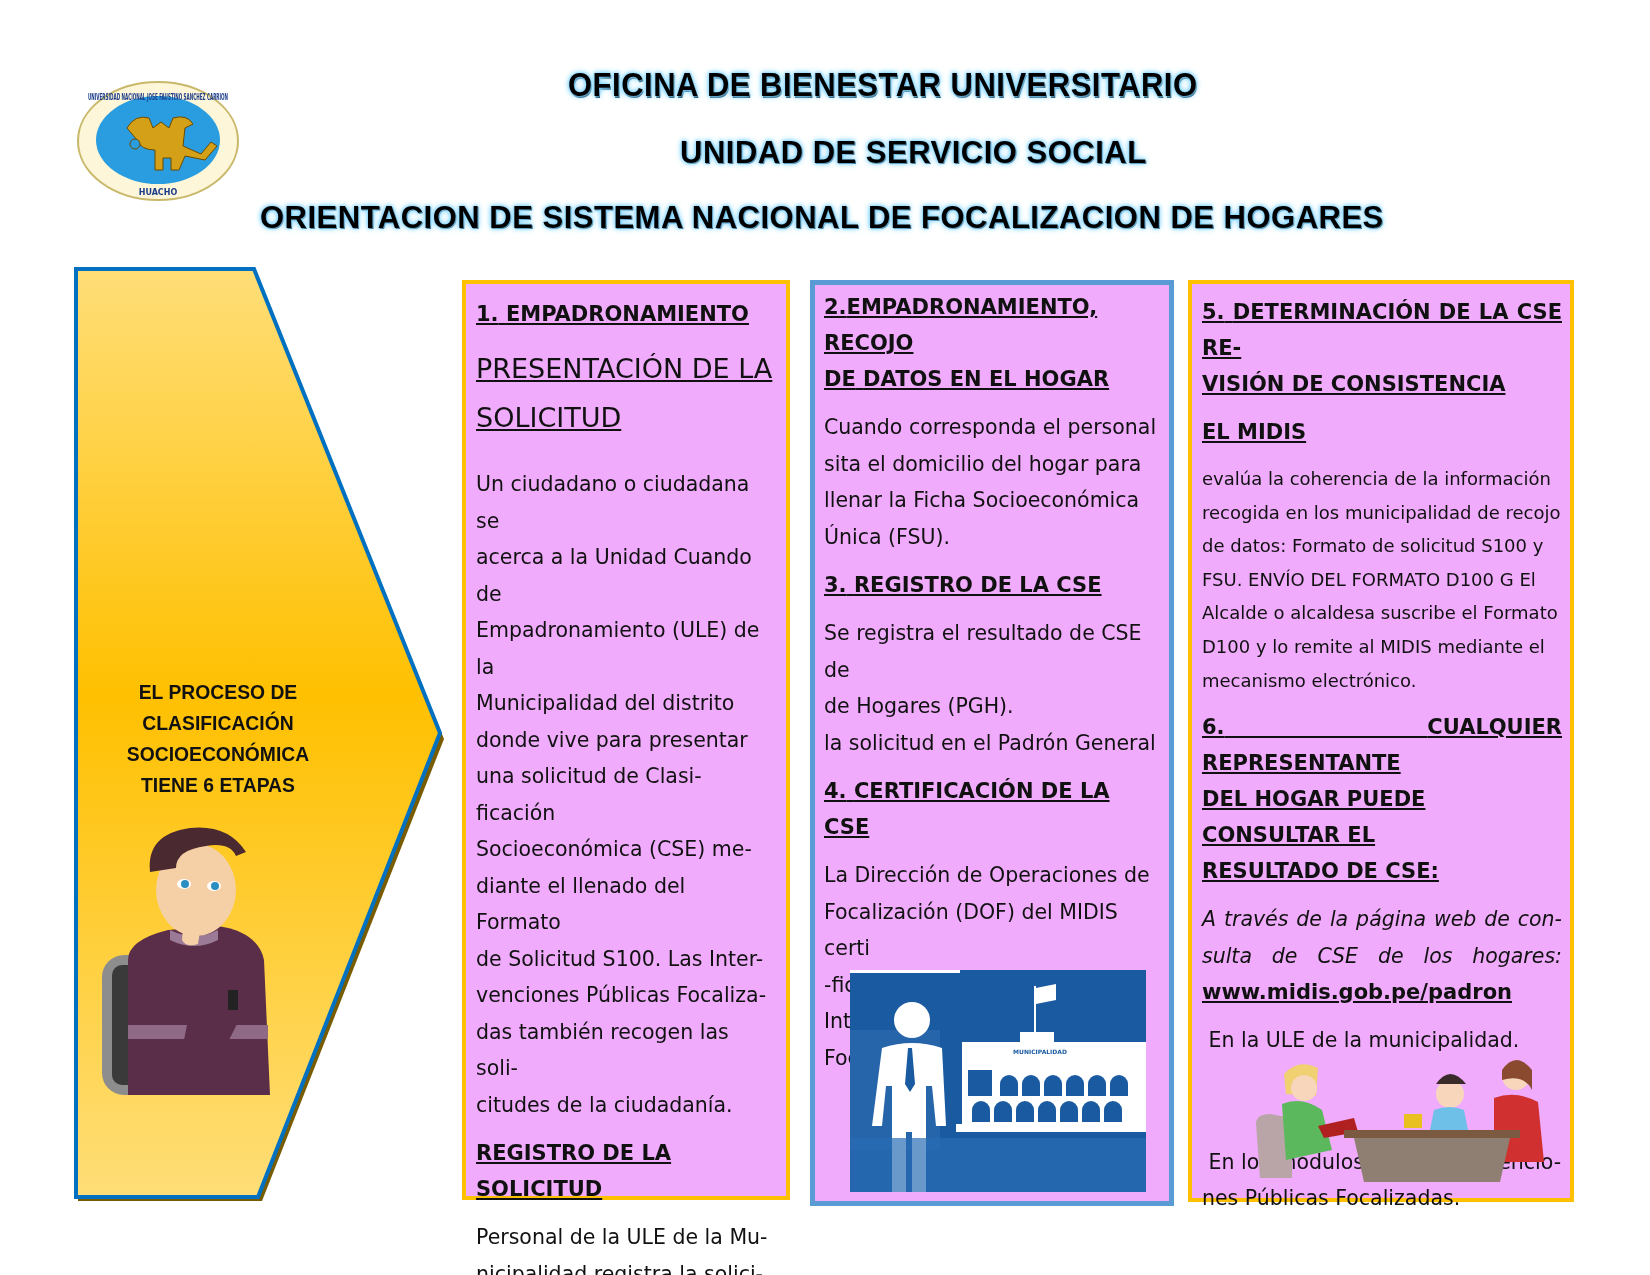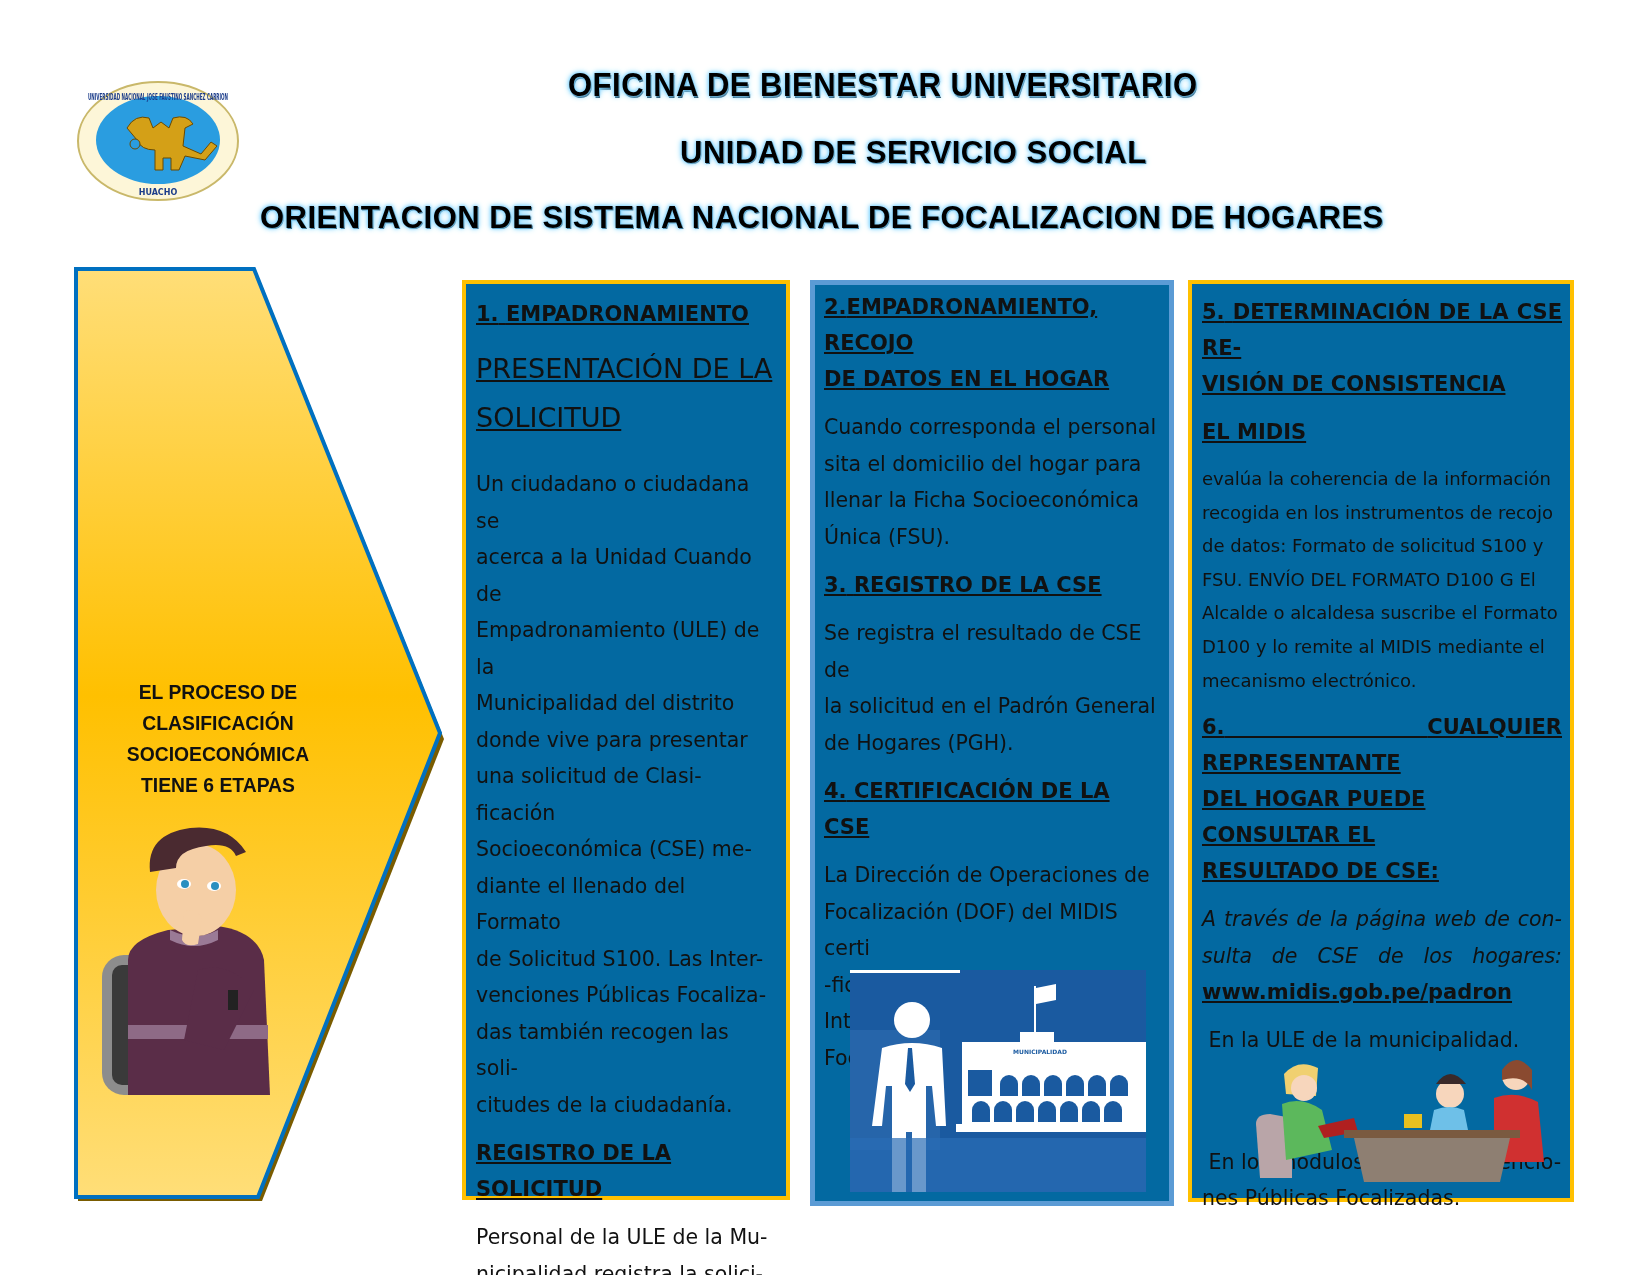--- a/index.html
+++ b/index.html
@@ -12,21 +12,21 @@
   .t1 { top:68px; left:568px; font-size:31px; transform:scaleY(1.05); }
   .t2 { top:135px; left:680px; font-size:31px; }
   .t3 { top:200px; left:260px; font-size:31px; }
 
   
   .arrow-panel { position:absolute; left:74px; top:265px; width:372px; height:940px; }
   .arrow-text { position:absolute; left:100px; top:676px; width:236px; text-align:center; font-weight:bold; font-size:21px; line-height:31px; color:#111; transform:scaleX(0.92); }
   .student { position:absolute; left:98px; top:820px; width:190px; height:290px; }
 
   
-  .col { position:absolute; background:#0369a1; box-sizing:border-box; font-family:"DejaVu Sans", sans-serif; color:#111; }
+  .col { position:absolute; background:#f0abfc; box-sizing:border-box; font-family:"DejaVu Sans", sans-serif; color:#111; }
   .col1 { left:462px; top:280px; width:328px; height:920px; border:4px solid #ffc000; padding:12px 10px 0 10px; }
   .col2 { left:810px; top:280px; width:364px; height:926px; border:5px solid #5b9bd5; padding:4px 8px 0 9px; }
   .col3 { left:1188px; top:280px; width:386px; height:922px; border:4px solid #ffc000; padding:10px 8px 16px 10px; }
 
   .col p { margin:0; }
   .h { font-weight:bold; text-decoration:underline; font-size:21px; line-height:36px; }
   .hu { font-weight:normal; text-decoration:underline; font-size:27px; line-height:49px; }
   .num { font-weight:bold; text-decoration:none; }
   .b { font-size:20.5px; line-height:36.5px;margin-top:24px; }
   .bs { font-size:18px; line-height:33.6px; text-align:justify; }
@@ -123,22 +123,22 @@
   <p class="h"><span>DE</span> <span>DATOS EN EL HOGAR</span></p>
   <div class="b just gap">
     <div>Cuando corresponda el personal</div>
       <div>sita el domicilio del hogar para</div>
     <div>llenar la Ficha Socioeconómica</div>
       <div>Única (FSU).</div>
   </div>
   <p class="h gap"><span class="num">3.</span> <span>REGISTRO DE LA CSE</span></p>
   <div class="b gap">
     <div>Se registra el resultado de CSE de</div>
+      <div>de Hogares (PGH).</div>
       <div>la solicitud en el Padrón General</div>
-      <div>de Hogares (PGH).</div>
   </div>
   <p class="h gap"><span class="num">4.</span> <span>CERTIFICACIÓN DE LA CSE</span></p>
   <div class="b gap">
     <div>La Dirección de Operaciones de</div>
       <div>Focalización (DOF) del MIDIS certi</div>
       <div>-fica la CSE del hogar ante   las</div>
     <div>Intervenciones Públicas Focaliza-</div>
   </div>
 
   <svg class="muni-img" viewBox="0 0 296 222">
@@ -174,21 +174,21 @@
     <rect x="0" y="168" width="296" height="54" fill="#2a6cb5" opacity="0.7"></rect>
   </svg>
 </div>
 
 <div class="col col3">
   <p class="h just"><span class="num">5.</span> <span>DETERMINACIÓN DE LA CSE RE-</span></p>
   <p class="h">VISIÓN DE CONSISTENCIA</p>
   <p class="h gap">EL MIDIS</p>
   <div class="bs gap">
     <div>evalúa la coherencia de la información</div>
-      <div>recogida en los instrumentos de recojo</div>
+      <div>recogida en los municipalidad de recojo</div>
       <div>de datos: Formato de solicitud S100 y</div>
     <div>FSU. ENVÍO DEL FORMATO D100 G El</div>
       <div>Alcalde o alcaldesa suscribe el Formato</div>
       <div>D100 y lo remite al MIDIS mediante el</div>
     <div>mecanismo electrónico.</div>
   </div>
   <p class="h gap" style="text-align:justify;text-align-last:justify;"><span class="num">6.</span> <span>CUALQUIER REPRESENTANTE</span></p>
   <p class="h">DEL HOGAR PUEDE CONSULTAR EL</p>
   <p class="h">RESULTADO DE CSE:</p>
   <div class="b gap" style="text-align:justify;text-align-last:justify;font-style:italic;">

